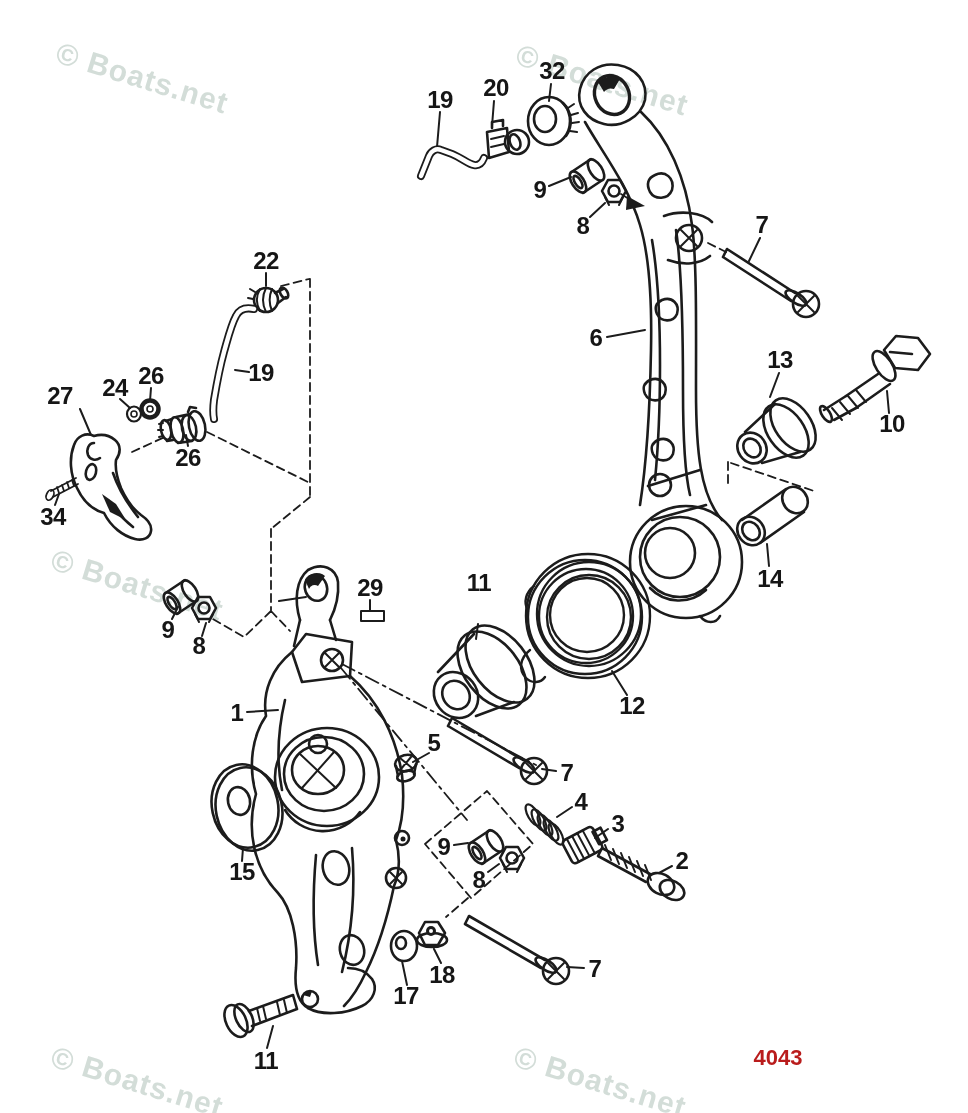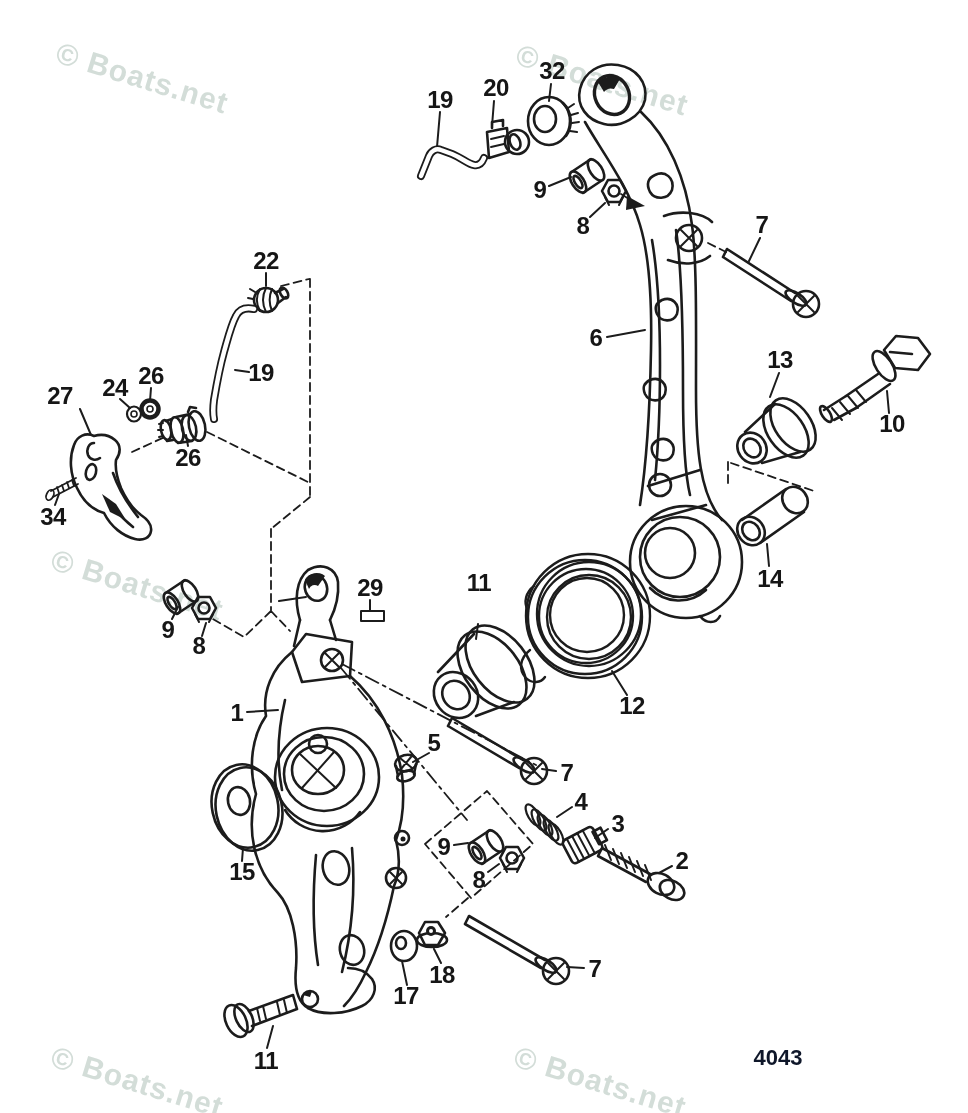--- a/index.html
+++ b/index.html
@@ -3,21 +3,21 @@
 <meta charset="utf-8">
 <style>
   html,body{margin:0;padding:0;background:#fff;}
   .canvas{position:relative;width:968px;height:1113px;background:#ffffff;overflow:hidden;
           font-family:"Liberation Sans",sans-serif;}
   .canvas svg{position:absolute;left:0;top:0;}
   .callout{position:absolute;transform:translate(-50%,-50%);
            font:bold 24px "Liberation Sans",sans-serif;color:#161616;z-index:4;
            letter-spacing:-0.5px;white-space:nowrap;}
   .diagram-no{position:absolute;transform:translate(-50%,-50%);
-           font:bold 22px "Liberation Sans",sans-serif;color:#0f172a;z-index:4;}
+           font:bold 22px "Liberation Sans",sans-serif;color:#b91c1c;z-index:4;}
   .wm{position:absolute;font:bold 30px "Liberation Sans",sans-serif;color:#d3ddd8;
       transform:rotate(17deg);transform-origin:left top;white-space:nowrap;
       letter-spacing:1px;z-index:1;}
 </style>
 </head>
 <body>
 
 <div class="canvas">
 
   <div class="wm" style="left:62px;top:36px">© Boats.net</div>

